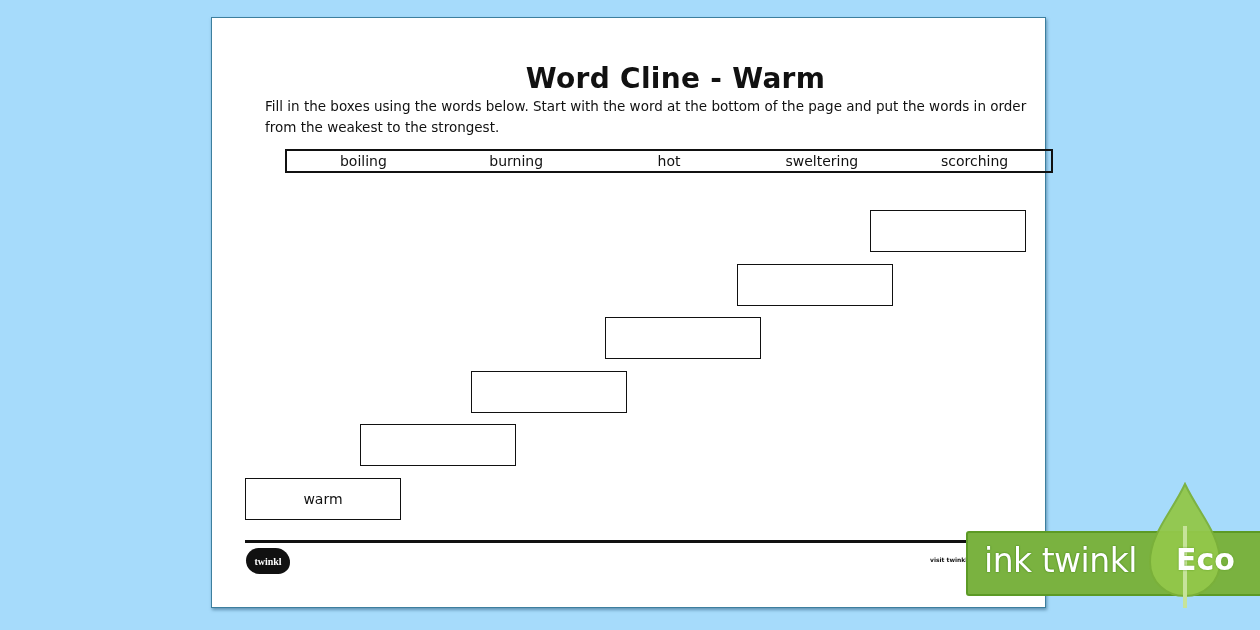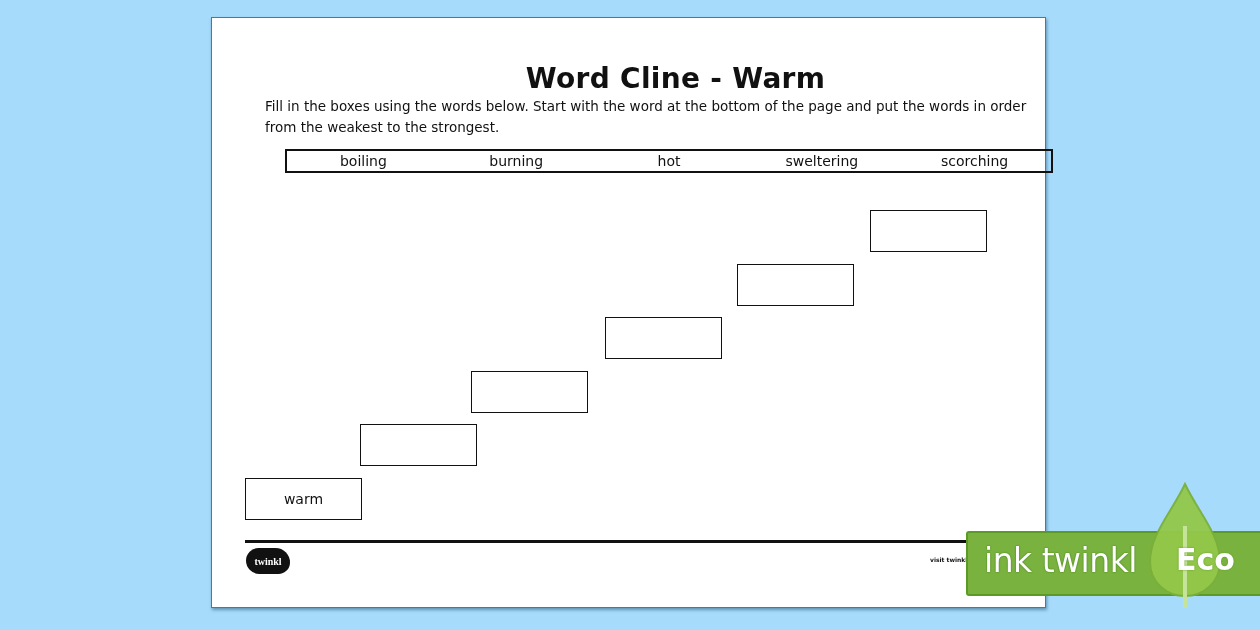--- a/index.html
+++ b/index.html
@@ -27,21 +27,21 @@
   }
   .wordbank {
     position:absolute; left:33px; top:131px; width:768px; height:24px;
     border:2px solid #111; box-sizing:border-box;
     display:flex; align-items:center;margin-left:40px;
   }
   .wordbank span {
     flex:1; text-align:center; font-size:14px; color:#111;
   }
   .box {
-    position:absolute; width:117px; height:42px;
+    position:absolute; width:156px; height:42px;
     border:1.5px solid #111; box-sizing:border-box; background:#fff;
     display:flex; align-items:center; justify-content:center;
     font-size:14px; color:#111;
   }
   .rule {
     position:absolute; left:33px; top:522px; width:768px; height:3px; background:#111;
   }
   .logo {
     position:absolute; left:34px; top:530px; width:44px; height:26px;
     background:#111; border-radius:13px 15px 12px 14px;

